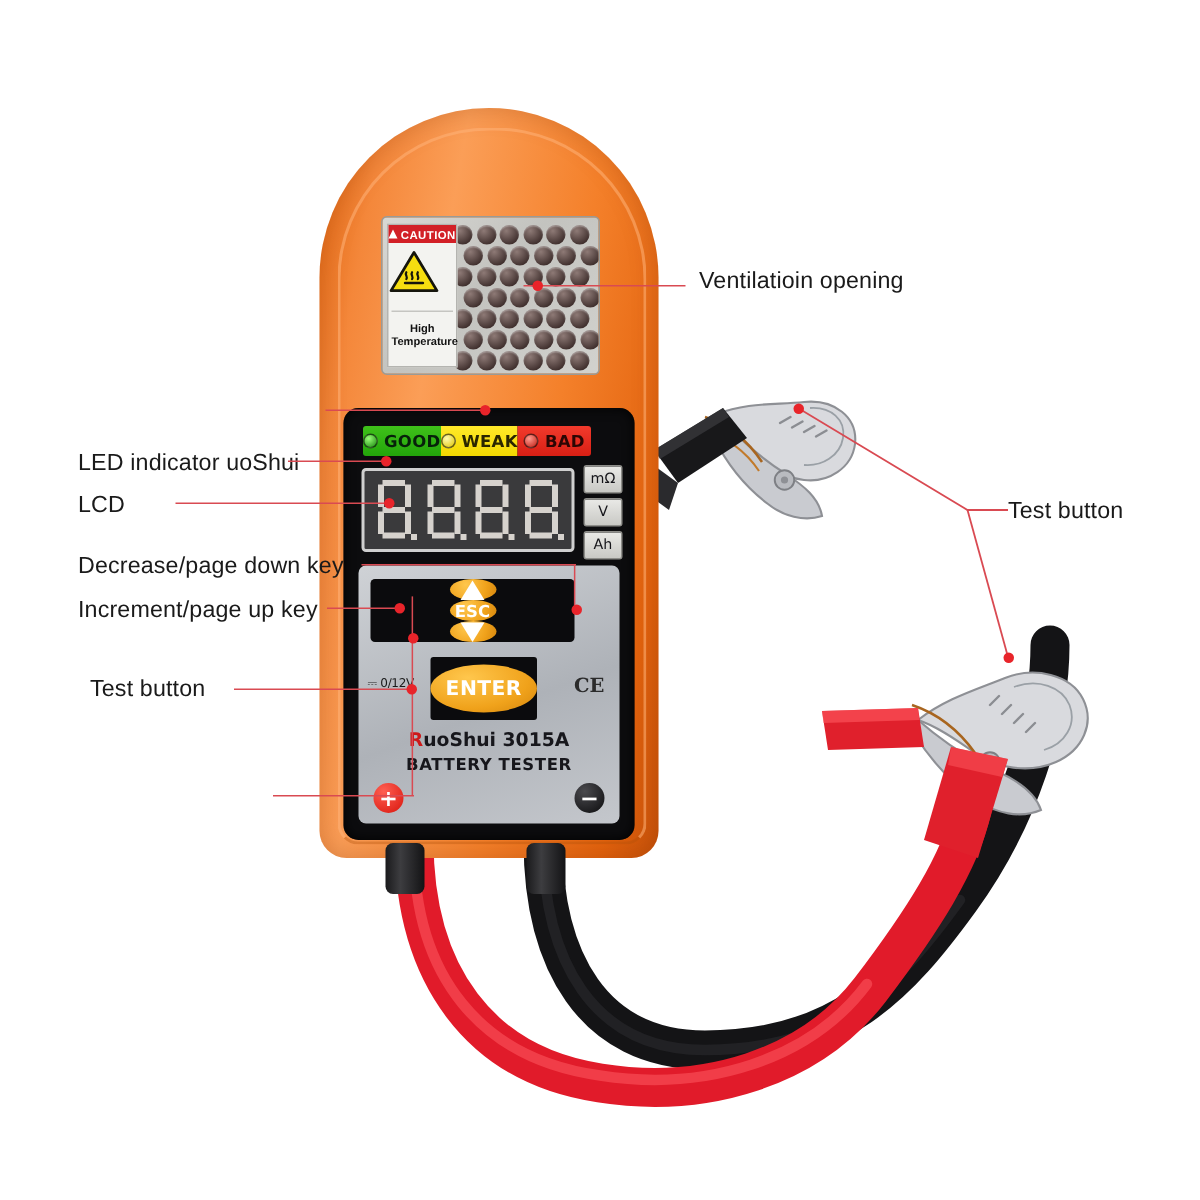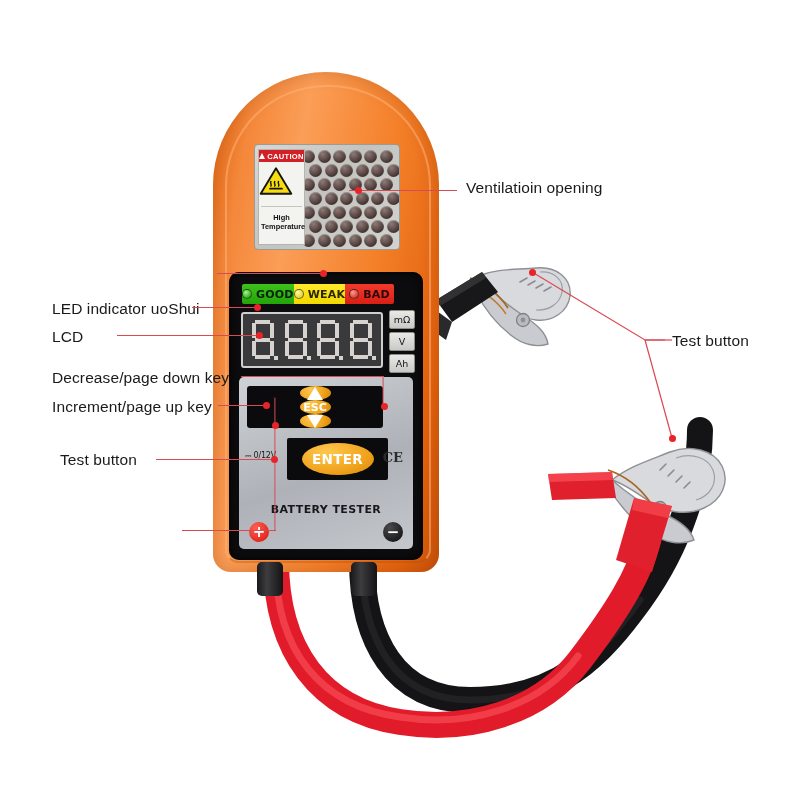--- a/index.html
+++ b/index.html
@@ -244,21 +244,21 @@
   }
   .arrow-dn {
     width: 0; height: 0;
     border-left: 8px solid transparent;
     border-right: 8px solid transparent;
     border-top: 13px solid #fff;
   }
   .enter-wrap {
     position: absolute;
     left: 48px; top: 61px;
-    width: 101px; height: 42px;
+    width: 71px; height: 42px;
     background: #0b0b0d;
     border-radius: 2px;
     display: flex; align-items: center; justify-content: center;
   }
   .enter {
     width: 72px; height: 32px;
     border-radius: 50%;
     background: radial-gradient(ellipse at 35% 28%, #ffc74d, #f0a21b 62%, #d4850c);
     display: flex; align-items: center; justify-content: center;
     color: #fff;
@@ -527,20 +527,24 @@
         </div>
 
         <div class="volt-mark">⎓ 0/12V</div>
 
         <div class="enter-wrap">
           <div class="enter">ENTER</div>
         </div>
 
         <div class="ce">CE</div>
 
+        <div class="brand">
+          <span class="r">R</span><span>uoShui</span>
+          <span>3015A</span>
+        </div>
         <div class="subbrand">BATTERY TESTER</div>
 
         <div class="term plus">+</div>
         <div class="term minus">−</div>
       </div>
     </div>
 
     <div class="relief l"></div>
     <div class="relief r"></div>
   </div>

